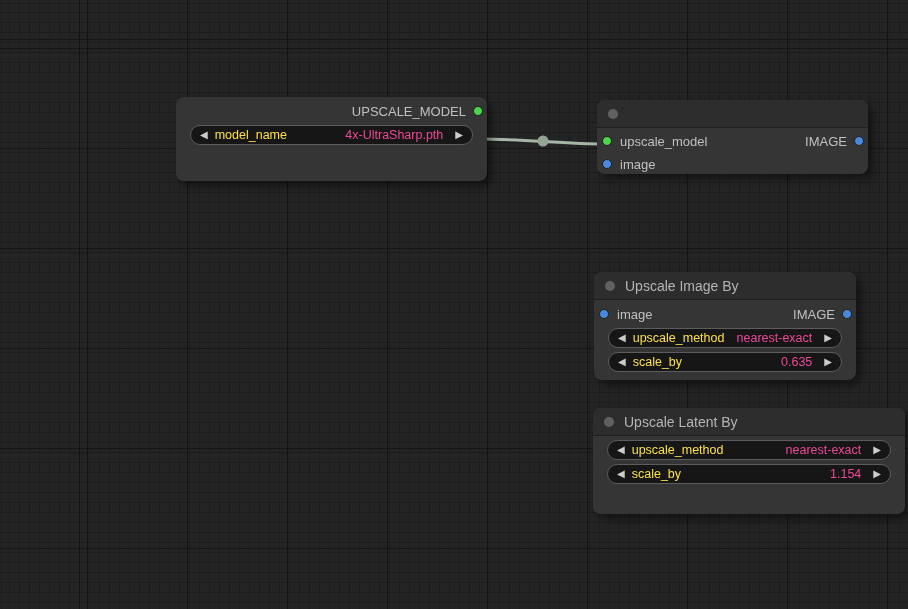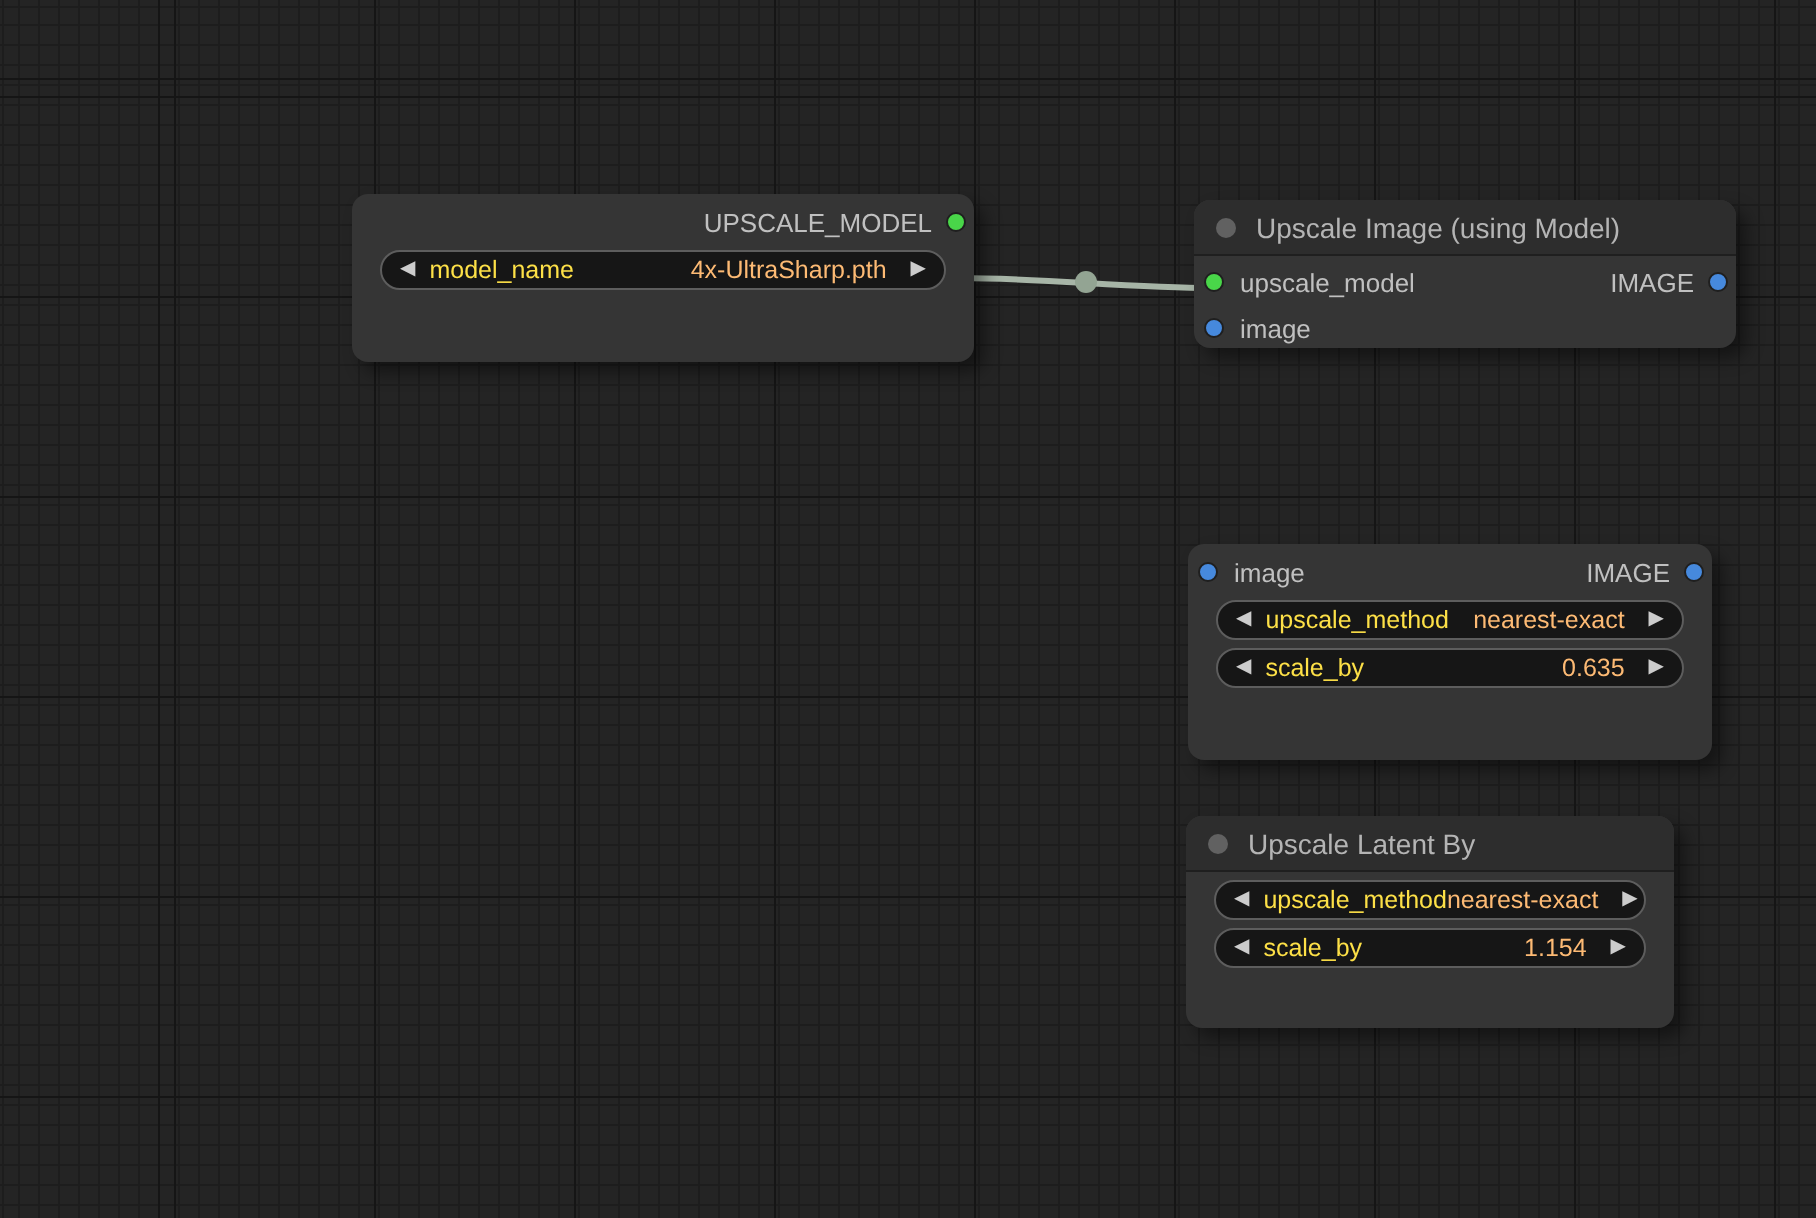--- a/index.html
+++ b/index.html
@@ -63,21 +63,21 @@
     height:20px; margin:4px 14px 0 14px;
     background:#161616;
     border:1px solid #5d5d5d;
     border-radius:10px;
     display:flex; align-items:center;
     padding:0 9px;
     font-size:12.5px;
   }
   .w-arrow { font-size:10px; color:#cccccc; line-height:1; flex:0 0 auto; }
   .w-label { color:#fde047; margin-left:7px; white-space:nowrap; }
-  .w-value { margin-left:auto; margin-right:12px; color:#fdba74; white-space:nowrap; }
+  .w-value { margin-left:auto; margin-right:12px; color:#ec4899; white-space:nowrap; }
 </style>
 </head>
 <body>
 
 <div class="canvas">
 
   <svg class="links">
     <path d="M479,139 C522,139 564,144 607,144" fill="none" stroke-width="3" stroke-linecap="round" style="stroke: rgb(167, 181, 167);"></path>
     <circle cx="543" cy="141" r="5.5" style="fill: rgb(147, 164, 147);"></circle>
   </svg>
@@ -93,41 +93,44 @@
       <span class="w-arrow">◀</span>
       <span class="w-label">model_name</span>
       <span class="w-value">4x-UltraSharp.pth</span>
       <span class="w-arrow">▶</span>
     </div>
   </div>
 
   <div class="node" style="left:597px; top:100px; width:271px; height:74px;">
     <div class="node-title">
       <span class="collapse-dot"></span>
-      <span class="title-text">Upscale Image (using Model)</span>
     </div>
     <div class="io-row" style="margin-top:3px;">
       <div class="in-group">
         <span class="port-dot" style="background-color: rgb(73, 214, 73);"></span>
         <span class="port-label">upscale_model</span>
       </div>
       <div class="out-group">
         <span class="port-label">IMAGE</span>
         <span class="port-dot" style="background-color: rgb(70, 137, 221);"></span>
       </div>
     </div>
     <div class="io-row" style="margin-top:3px;">
       <div class="in-group">
         <span class="port-dot" style="background-color: rgb(70, 137, 221);"></span>
         <span class="port-label">image</span>
       </div>
     </div>
   </div>
 
   <div class="node" style="left:594px; top:272px; width:262px; height:108px;">
+    <div class="node-title">
+      <span class="collapse-dot"></span>
+      <span class="title-text">Upscale Image By</span>
+    </div>
     <div class="io-row">
       <div class="in-group">
         <span class="port-dot" style="background-color: rgb(70, 137, 221);"></span>
         <span class="port-label">image</span>
       </div>
       <div class="out-group">
         <span class="port-label">IMAGE</span>
         <span class="port-dot" style="background-color: rgb(70, 137, 221);"></span>
       </div>
     </div>
@@ -138,21 +141,21 @@
       <span class="w-arrow">▶</span>
     </div>
     <div class="widget">
       <span class="w-arrow">◀</span>
       <span class="w-label">scale_by</span>
       <span class="w-value">0.635</span>
       <span class="w-arrow">▶</span>
     </div>
   </div>
 
-  <div class="node" style="left:593px; top:408px; width:244px; height:106px;">
+  <div class="node" style="left:593px; top:408px; width:312px; height:106px;">
     <div class="node-title">
       <span class="collapse-dot"></span>
       <span class="title-text">Upscale Latent By</span>
     </div>
     <div class="widget">
       <span class="w-arrow">◀</span>
       <span class="w-label">upscale_method</span>
       <span class="w-value">nearest-exact</span>
       <span class="w-arrow">▶</span>
     </div>

